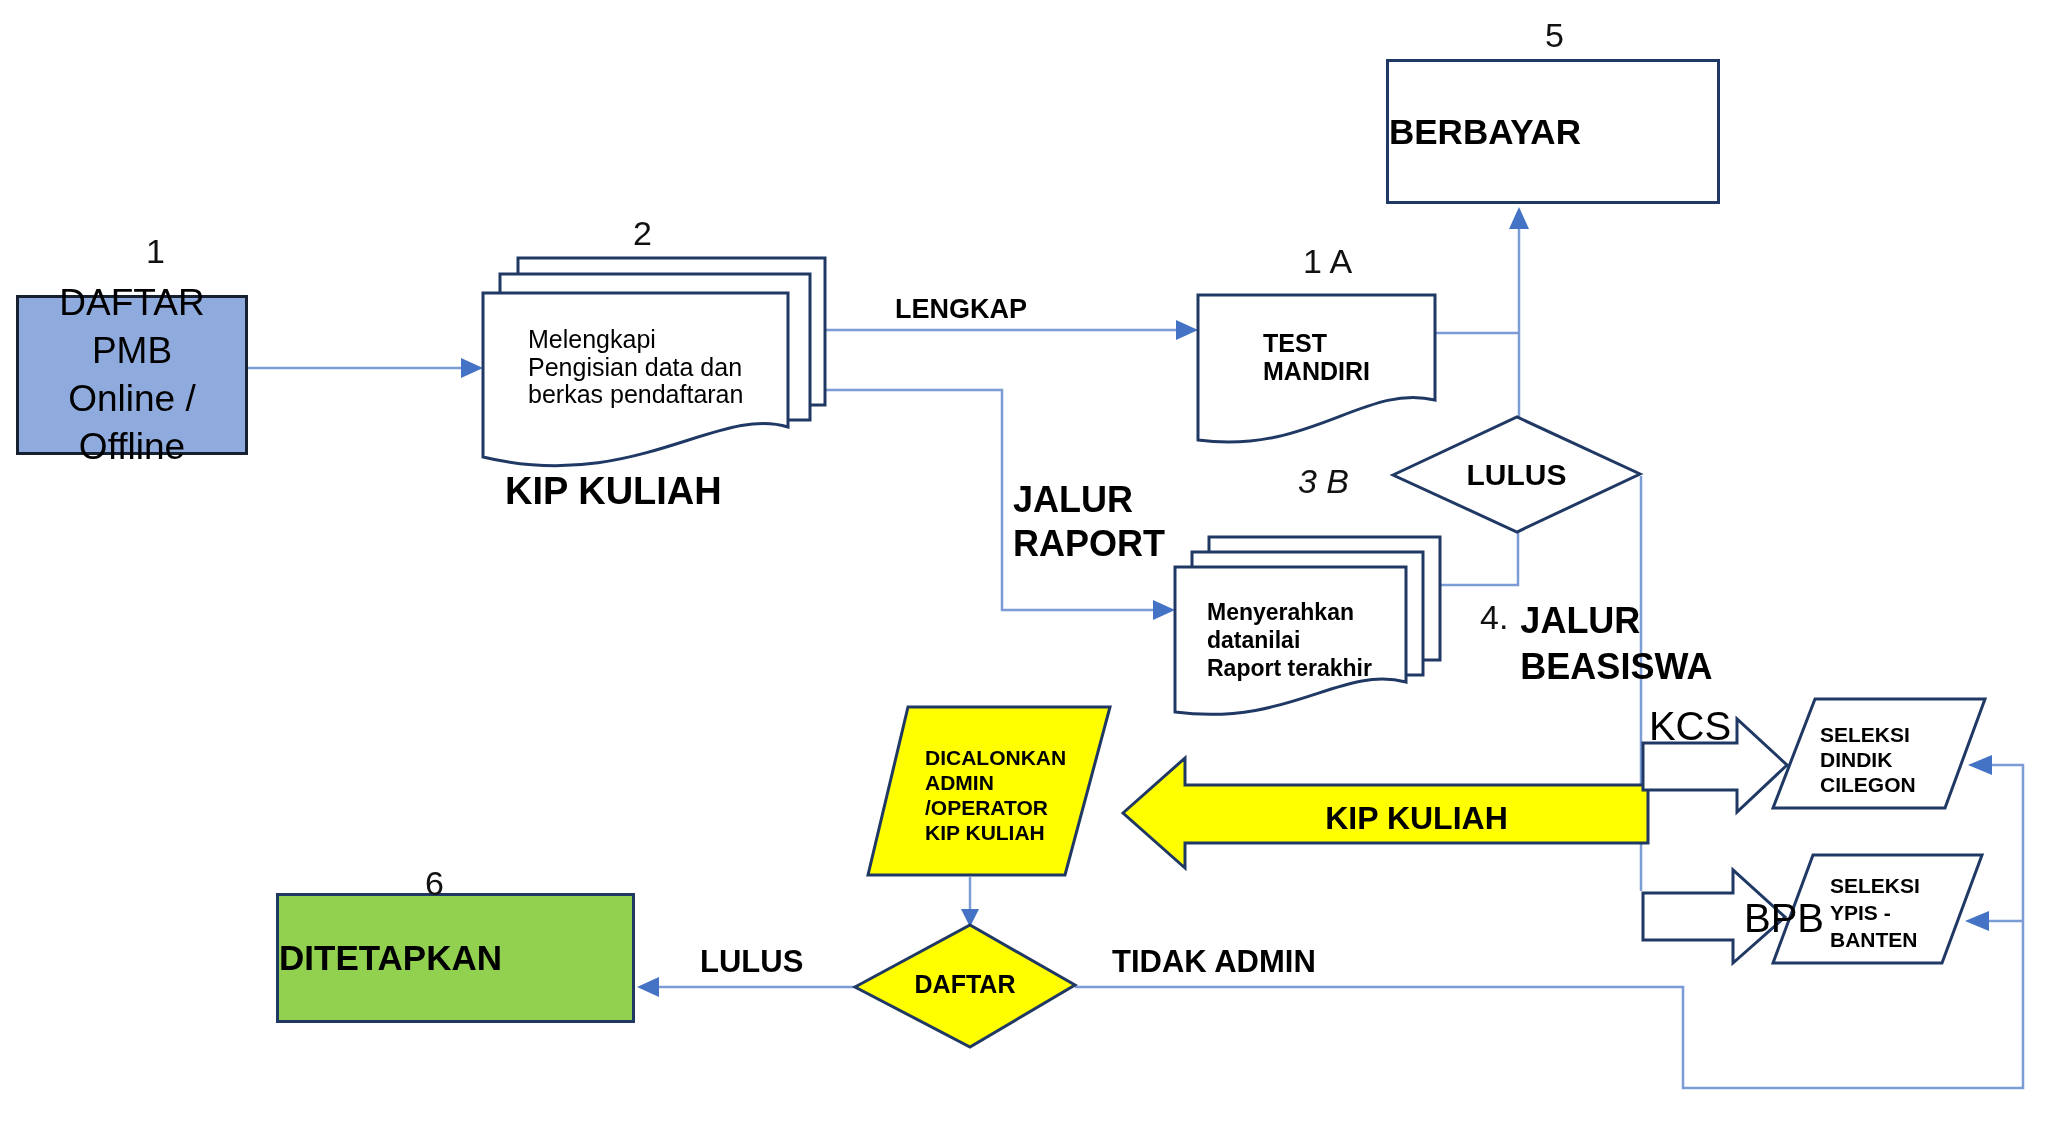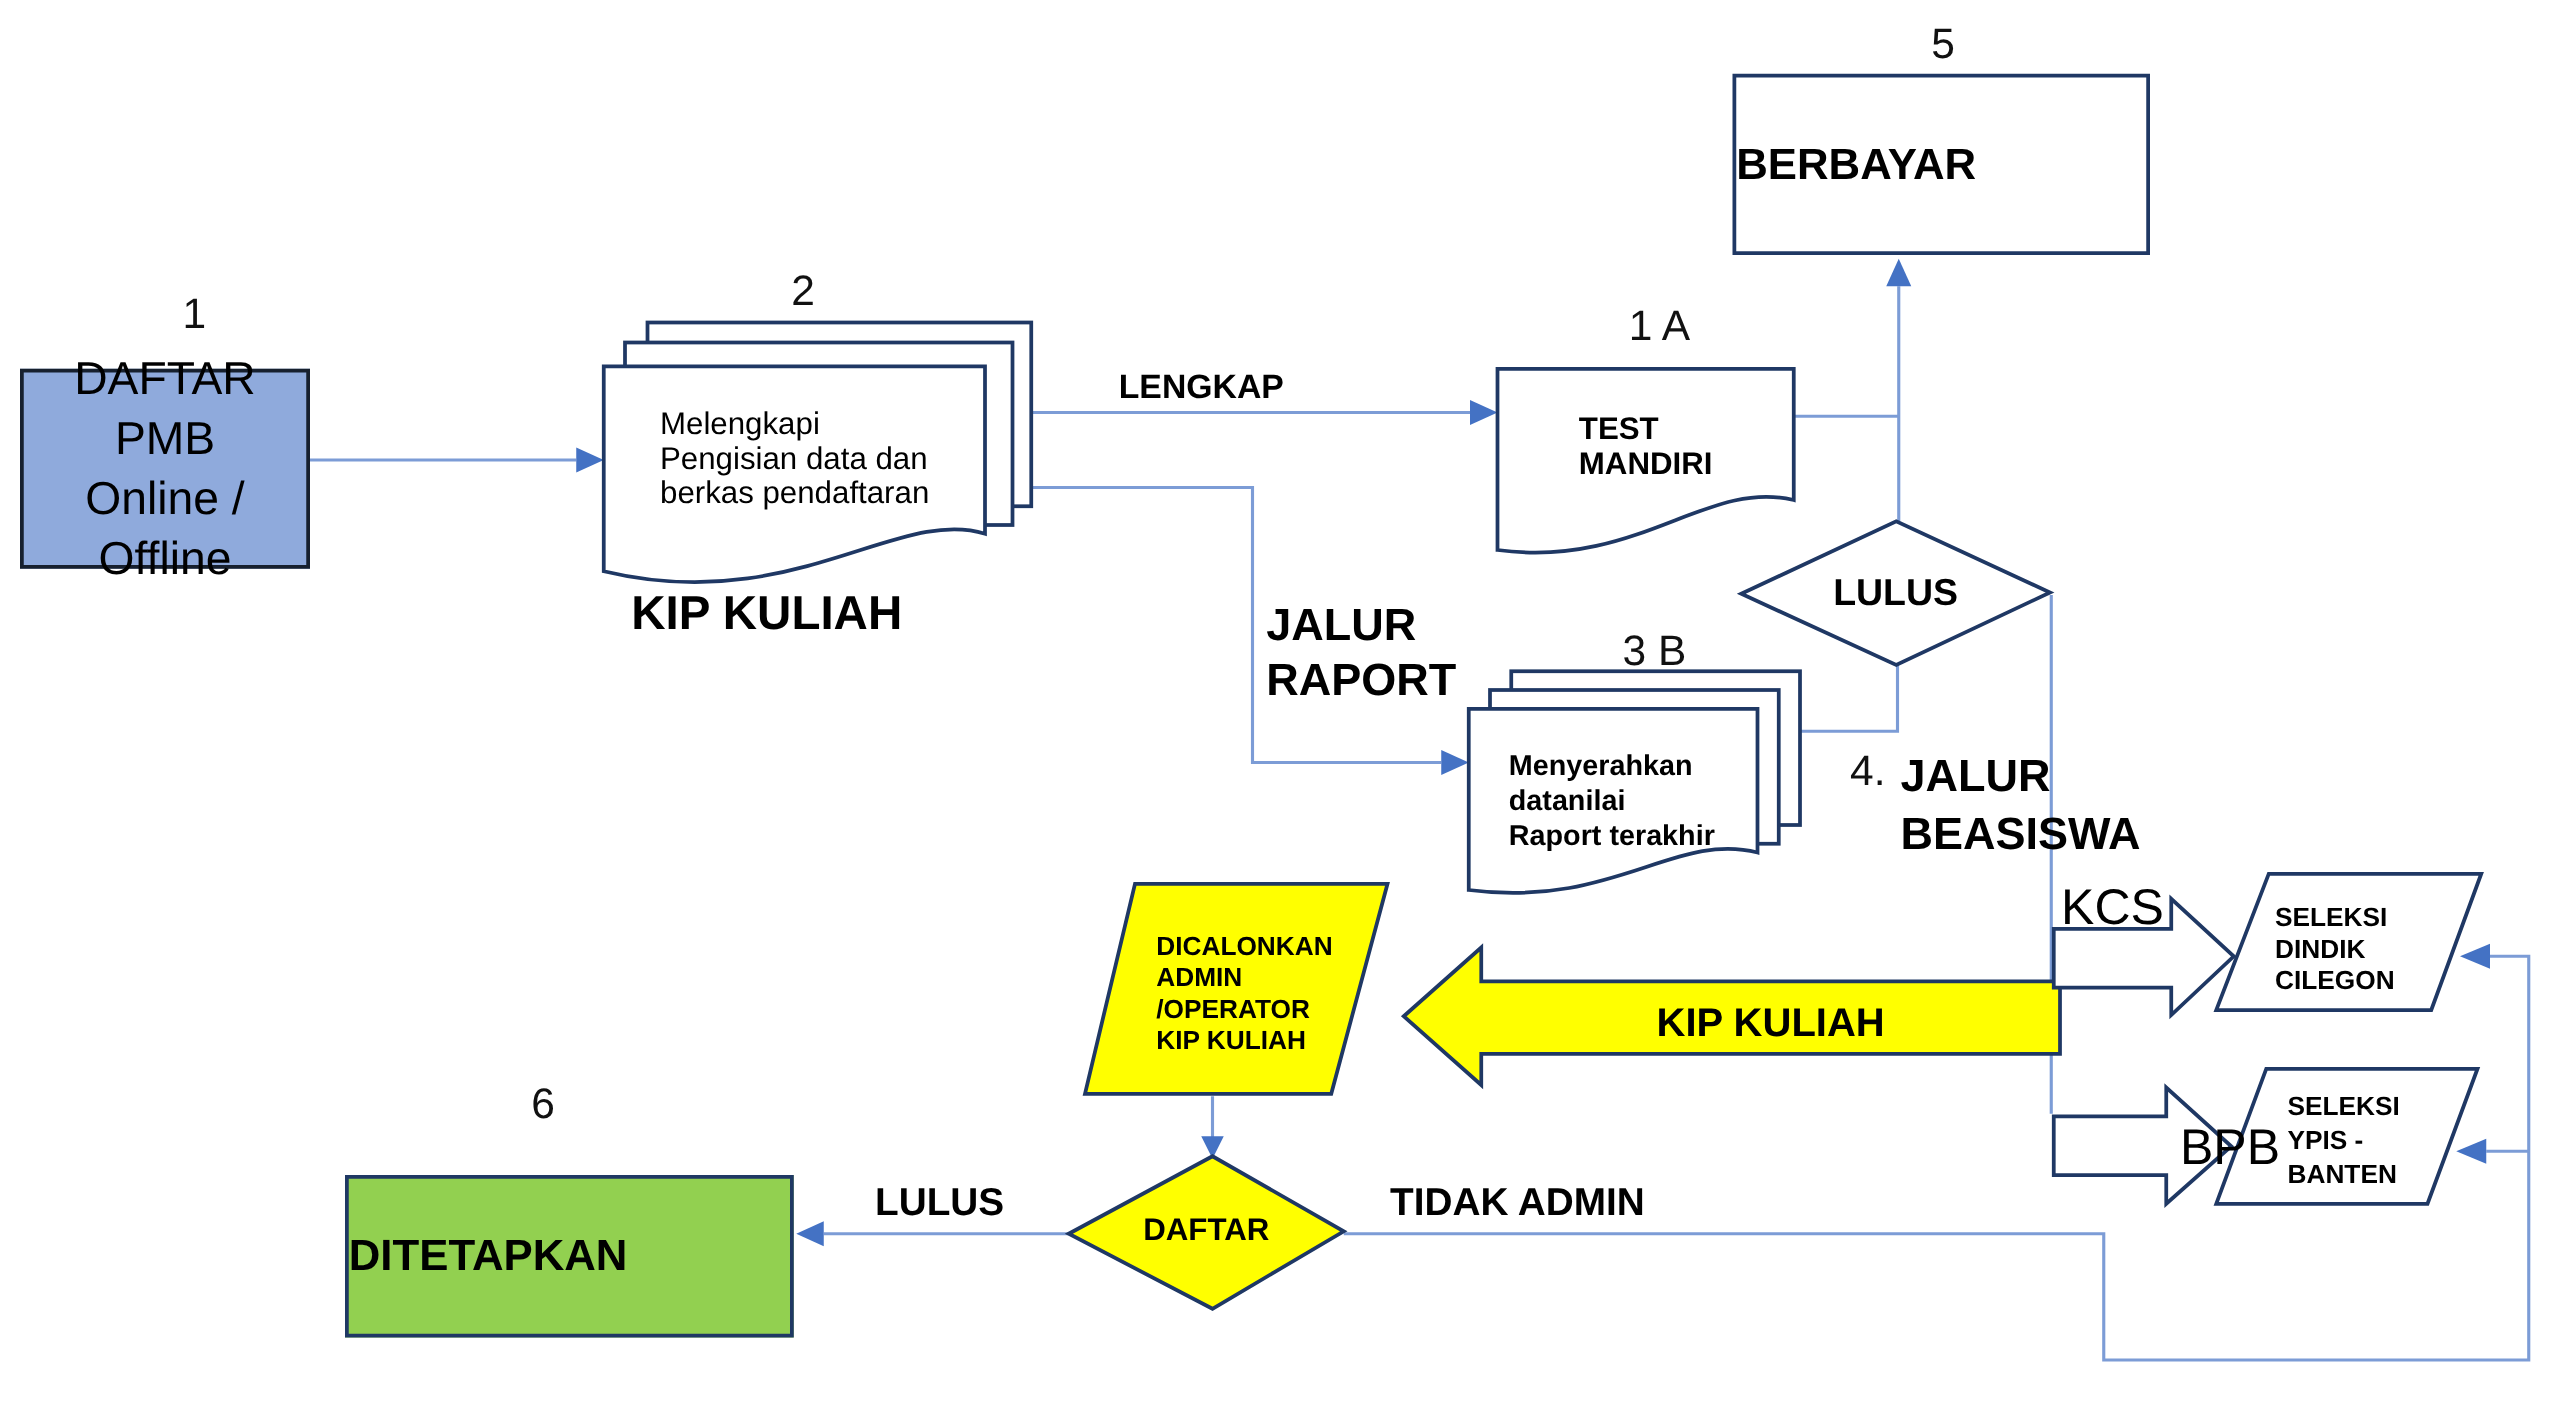--- a/index.html
+++ b/index.html
@@ -9,21 +9,21 @@
   .pre{white-space:pre-line;}
   .ctr{display:flex;align-items:center;justify-content:center;}
   .num{font-size:34px;font-weight:400;color:#111;}
   .bold{font-weight:700;}
   
   .box{box-sizing:border-box;display:flex;align-items:center;justify-content:flex-start;text-align:center;}
   #step1-box{left:16px;top:295px;width:232px;height:160px;background:#8FAADC;border:3px solid #17202e;
              font-size:37px;line-height:1.3;}
   #step5-box{left:1386px;top:59px;width:334px;height:145px;background:#fff;border:3px solid #1F3864;
              font-size:35px;font-weight:700;}
-  #step6-box{left:276px;top:940px;width:359px;height:130px;background:#92D050;border:3px solid #1F3864;
+  #step6-box{left:276px;top:893px;width:359px;height:130px;background:#92D050;border:3px solid #1F3864;
              font-size:35px;font-weight:700;}
   .lbl{line-height:1.2;}
 </style>
 </head>
 <body>
 
 <div id="canvas">
 
   <svg class="abs" style="left:0;top:0;" width="2054" height="1142" viewBox="0 0 2054 1142">
 
@@ -88,21 +88,21 @@
   <div id="step5-box" class="abs box">
     <div>BERBAYAR</div>
   </div>
   <div id="step6-box" class="abs box">
     <div>DITETAPKAN</div>
   </div>
 
   <div class="abs num" style="left:146px;top:232px;">1</div>
   <div class="abs num" style="left:633px;top:214px;">2</div>
   <div class="abs num" style="left:1303px;top:242px;">1 A</div>
-  <div class="abs num" style="left:1298px;top:502px;">3 B</div>
+  <div class="abs num" style="left:1298px;top:462px;font-style:italic;">3 B</div>
   <div class="abs num" style="left:1545px;top:16px;">5</div>
   <div class="abs num" style="left:425px;top:864px;">6</div>
 
   <div class="abs pre lbl" style="left:528px;top:326px;font-size:25px;line-height:1.1;">Melengkapi
 Pengisian data dan
 berkas pendaftaran</div>
   <div class="abs bold" style="left:505px;top:470px;font-size:38px;">KIP KULIAH</div>
 
   <div class="abs pre ctr bold" style="left:1198px;top:330px;width:237px;font-size:25px;line-height:1.1;">TEST
 MANDIRI</div>

